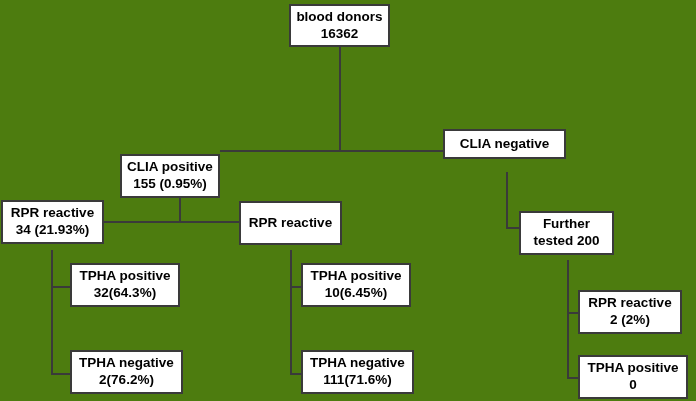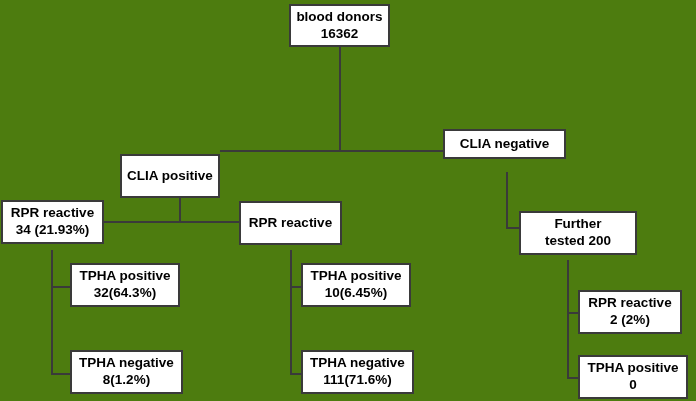--- a/index.html
+++ b/index.html
@@ -71,48 +71,49 @@
   <div class="edge h" style="left:567px; top:312px; width:12px;"></div>
   <div class="edge h" style="left:567px; top:377px; width:12px;"></div>
 
   <div class="node" style="left:289px; top:4px; width:101px; height:43px;">
     <span class="l1">blood donors</span>
     <span class="l2">16362</span>
   </div>
 
   <div class="node" style="left:120px; top:129px; width:100px; height:44px;margin-top:25px;">
     <span class="l1">CLIA positive</span>
+    <span class="l2">155 (0.95%)</span>
   </div>
 
   <div class="node" style="left:443px; top:129px; width:123px; height:30px;text-align:right;">
     <span class="l1">CLIA negative</span>
   </div>
 
   <div class="node" style="left:1px; top:200px; width:103px; height:44px;">
     <span class="l1">RPR reactive</span>
     <span class="l2">34 (21.93%)</span>
   </div>
 
   <div class="node" style="left:239px; top:201px; width:103px; height:44px;">
     <span class="l1">RPR reactive</span>
   </div>
 
-  <div class="node" style="left:519px; top:211px; width:118px; height:44px;">
+  <div class="node" style="left:519px; top:211px; width:95px; height:44px;">
     <span class="l1">Further</span>
     <span class="l2">tested 200</span>
   </div>
 
   <div class="node" style="left:70px; top:263px; width:110px; height:44px;">
     <span class="l1">TPHA positive</span>
     <span class="l2">32(64.3%)</span>
   </div>
 
   <div class="node" style="left:70px; top:350px; width:113px; height:44px;">
     <span class="l1">TPHA negative</span>
-    <span class="l2">8(1.2%)</span>
+    <span class="l2">2(76.2%)</span>
   </div>
 
   <div class="node" style="left:301px; top:263px; width:110px; height:44px;">
     <span class="l1">TPHA positive</span>
     <span class="l2">10(6.45%)</span>
   </div>
 
   <div class="node" style="left:301px; top:350px; width:113px; height:44px;">
     <span class="l1">TPHA negative</span>
     <span class="l2">111(71.6%)</span>

